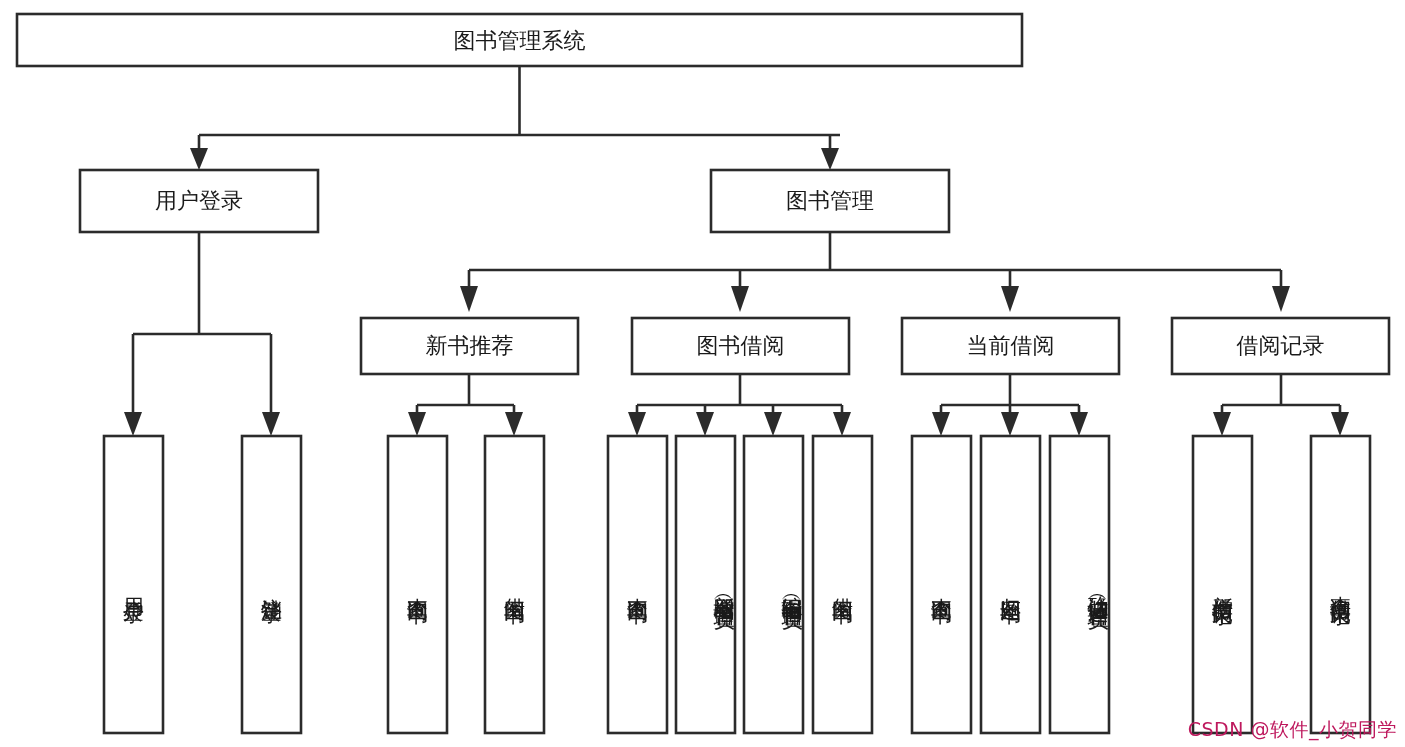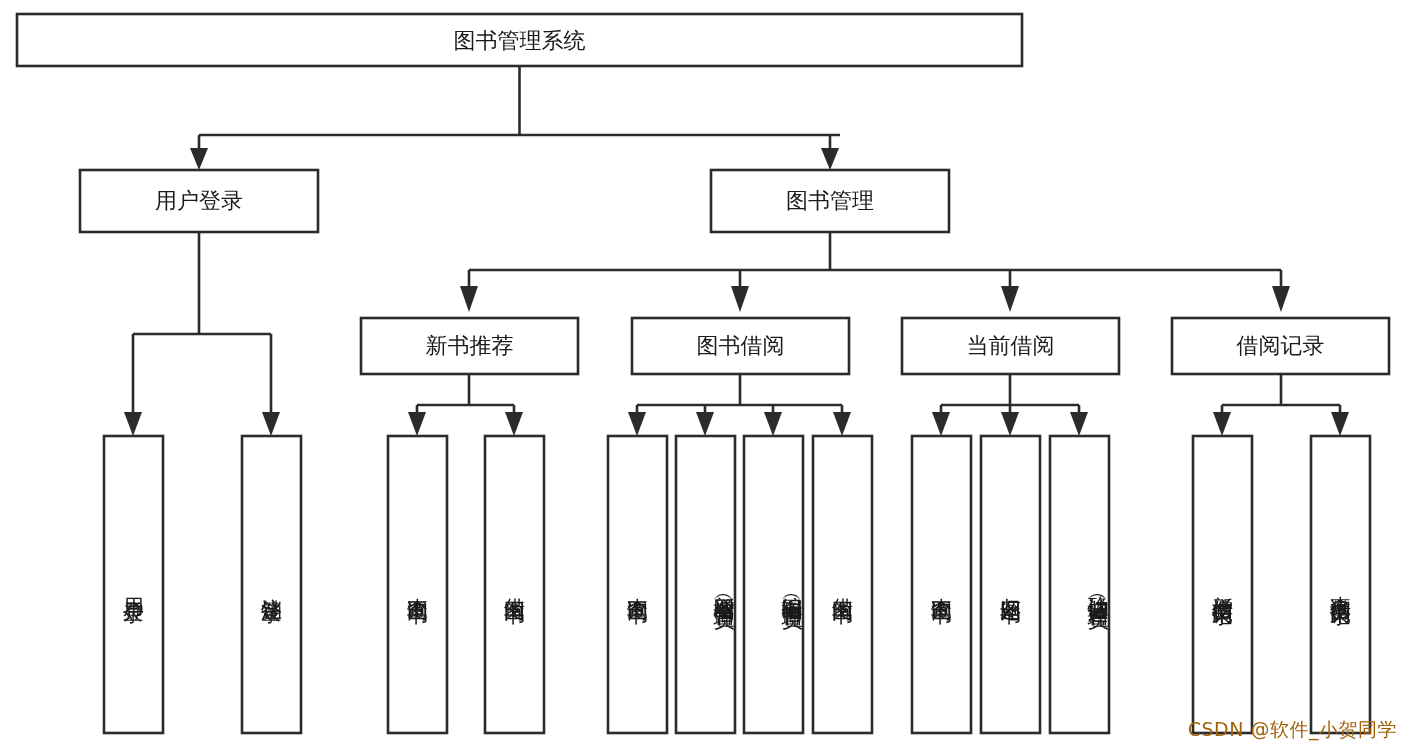--- a/index.html
+++ b/index.html
@@ -63,21 +63,21 @@
     color: #1a1a1a;
     white-space: nowrap;
     pointer-events: none;
   }
   .watermark {
     position: absolute;
     right: 8px;
     bottom: 4px;
     font-family: "DejaVu Sans", "Liberation Sans", sans-serif;
     font-size: 19px;
-    color: #a16207;
+    color: #be185d;
     letter-spacing: 0.5px;
     white-space: nowrap;
   }
 </style>
 </head>
 <body>
 
 <div id="diagram-root">
 
   <svg id="tree-svg" viewBox="0 0 1405 747">

